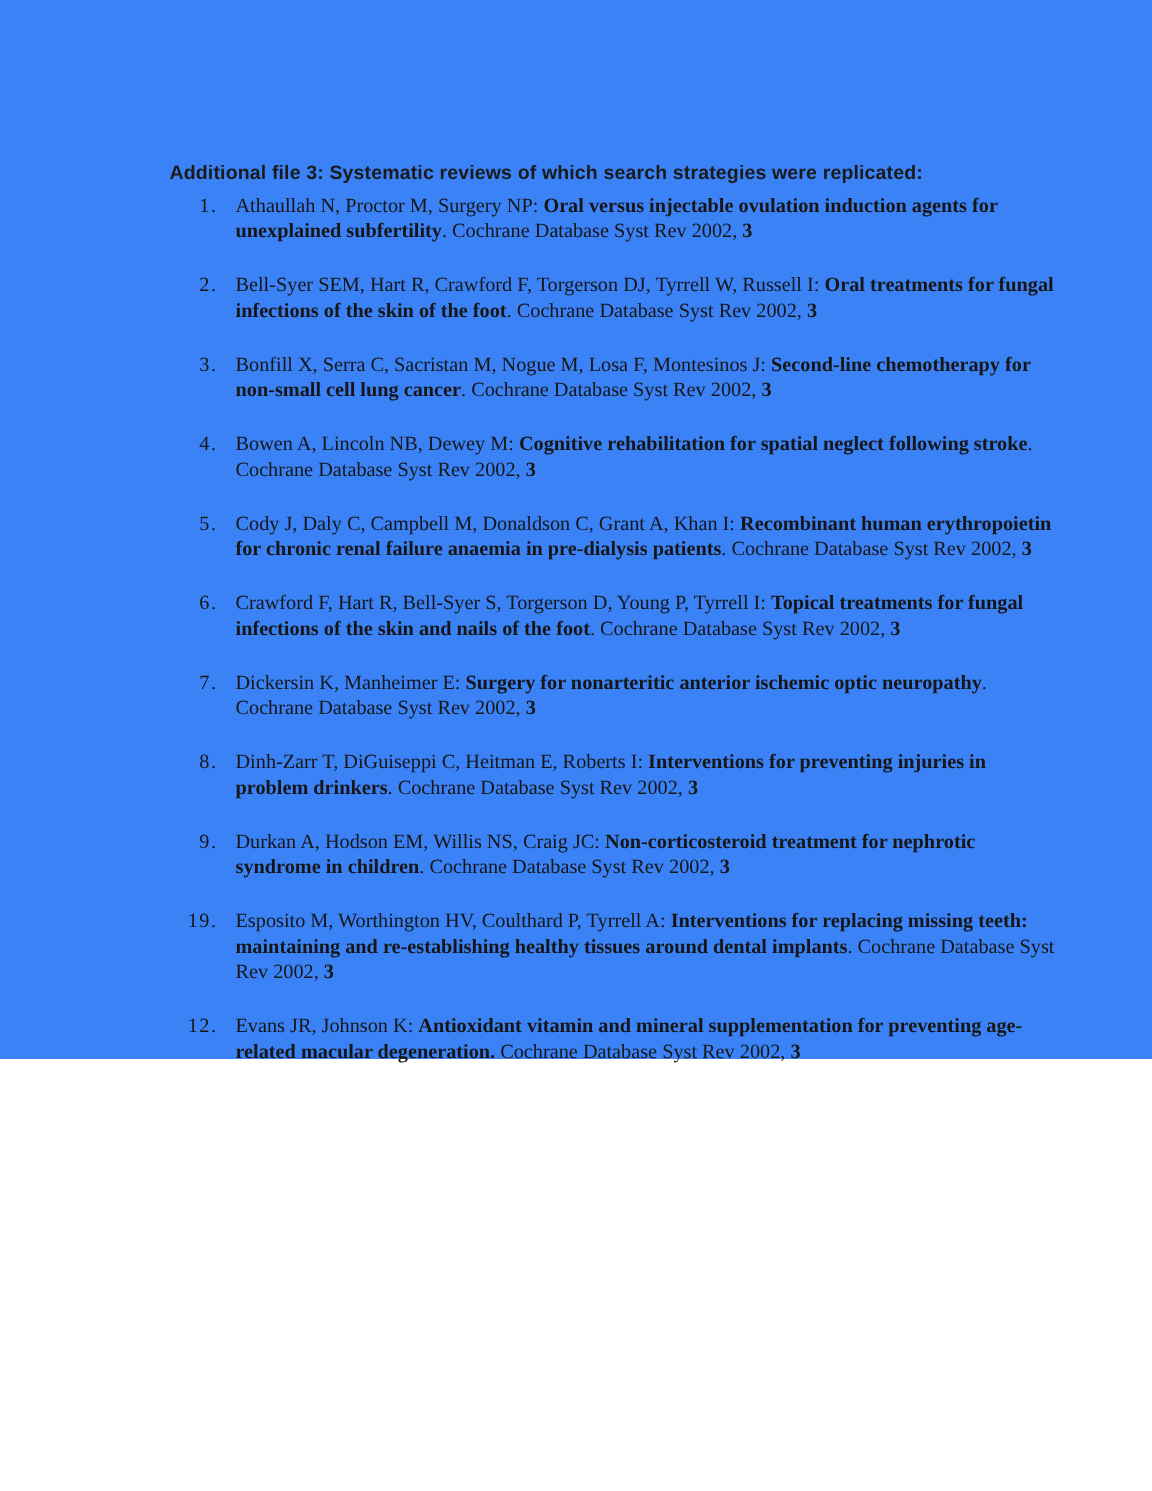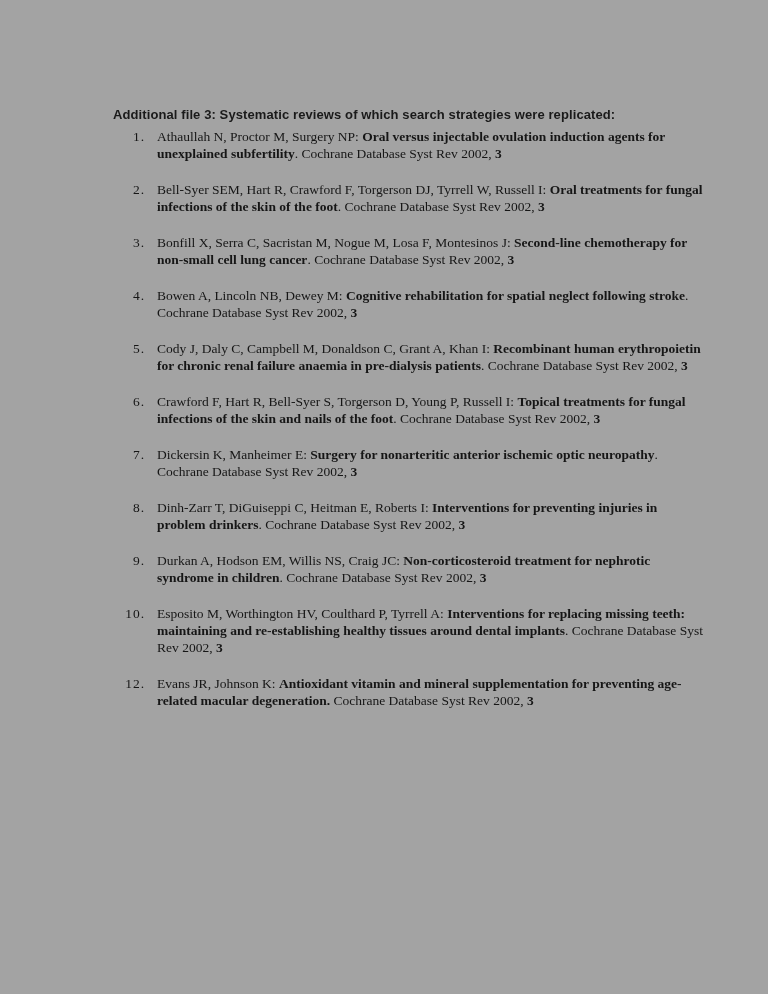--- a/index.html
+++ b/index.html
@@ -7,23 +7,23 @@
     width: 768px;
     height: 994px;
     background: #ffffff;
     color: #161616;
     font-family: "Liberation Serif", serif;
     overflow: hidden;
   }
   .page {
     box-sizing: border-box;
     width: 768px;
-    height: 994px;
+    height: 706px;
     padding: 106px 62px 0 113px;
-    background: #a3a3a3;
+    background: #3b82f6;
   }
   .heading {
     font-family: "Liberation Sans", sans-serif;
     font-weight: bold;
     font-size: 13px;
     line-height: 17px;
     letter-spacing: 0.1px;
     margin: 0 0 5px 0;
     color: #1a1a1a;
   }
@@ -71,36 +71,36 @@
     <li class="ref">
         <span class="num">4.</span>
         <span class="txt"><span>Bowen A, Lincoln NB, Dewey M: </span><span class="ti">Cognitive rehabilitation for spatial neglect following stroke</span><span>. </span><span class="jo">Cochrane Database Syst Rev</span><span> 2002, </span><span class="is">3</span></span>
       </li>
     <li class="ref">
         <span class="num">5.</span>
         <span class="txt"><span>Cody J, Daly C, Campbell M, Donaldson C, Grant A, Khan I: </span><span class="ti">Recombinant human erythropoietin for chronic renal failure anaemia in pre-dialysis patients</span><span>. </span><span class="jo">Cochrane Database Syst Rev</span><span> 2002, </span><span class="is">3</span></span>
       </li>
     <li class="ref">
         <span class="num">6.</span>
-        <span class="txt"><span>Crawford F, Hart R, Bell-Syer S, Torgerson D, Young P, Russell I: </span><span class="ti">Topical treatments for fungal infections of the skin and nails of the foot</span><span>. </span><span class="jo">Cochrane Database Syst Rev</span><span> 2002, </span><span class="is">3</span></span>
+        <span class="txt"><span>Crawford F, Hart R, Bell-Syer S, Torgerson D, Young P, Tyrrell I: </span><span class="ti">Topical treatments for fungal infections of the skin and nails of the foot</span><span>. </span><span class="jo">Cochrane Database Syst Rev</span><span> 2002, </span><span class="is">3</span></span>
       </li>
     <li class="ref">
         <span class="num">7.</span>
         <span class="txt"><span>Dickersin K, Manheimer E: </span><span class="ti">Surgery for nonarteritic anterior ischemic optic neuropathy</span><span>. </span><span class="jo">Cochrane Database Syst Rev</span><span> 2002, </span><span class="is">3</span></span>
       </li>
     <li class="ref">
         <span class="num">8.</span>
         <span class="txt"><span>Dinh-Zarr T, DiGuiseppi C, Heitman E, Roberts I: </span><span class="ti">Interventions for preventing injuries in problem drinkers</span><span>. </span><span class="jo">Cochrane Database Syst Rev</span><span> 2002, </span><span class="is">3</span></span>
       </li>
     <li class="ref">
         <span class="num">9.</span>
         <span class="txt"><span>Durkan A, Hodson EM, Willis NS, Craig JC: </span><span class="ti">Non-corticosteroid treatment for nephrotic syndrome in children</span><span>. </span><span class="jo">Cochrane Database Syst Rev</span><span> 2002, </span><span class="is">3</span></span>
       </li>
     <li class="ref">
-        <span class="num">10.</span>
+        <span class="num">19.</span>
         <span class="txt"><span>Esposito M, Worthington HV, Coulthard P, Tyrrell A: </span><span class="ti">Interventions for replacing missing teeth: maintaining and re-establishing healthy tissues around dental implants</span><span>. </span><span class="jo">Cochrane Database Syst Rev</span><span> 2002, </span><span class="is">3</span></span>
       </li>
     <li class="ref">
         <span class="num">12.</span>
         <span class="txt"><span>Evans JR, Johnson K: </span><span class="ti">Antioxidant vitamin and mineral supplementation for preventing age-related macular degeneration.</span><span> </span><span class="jo">Cochrane Database Syst Rev</span><span> 2002, </span><span class="is">3</span></span>
       </li>
   </ol>
 </div>
 
 </body></html>

